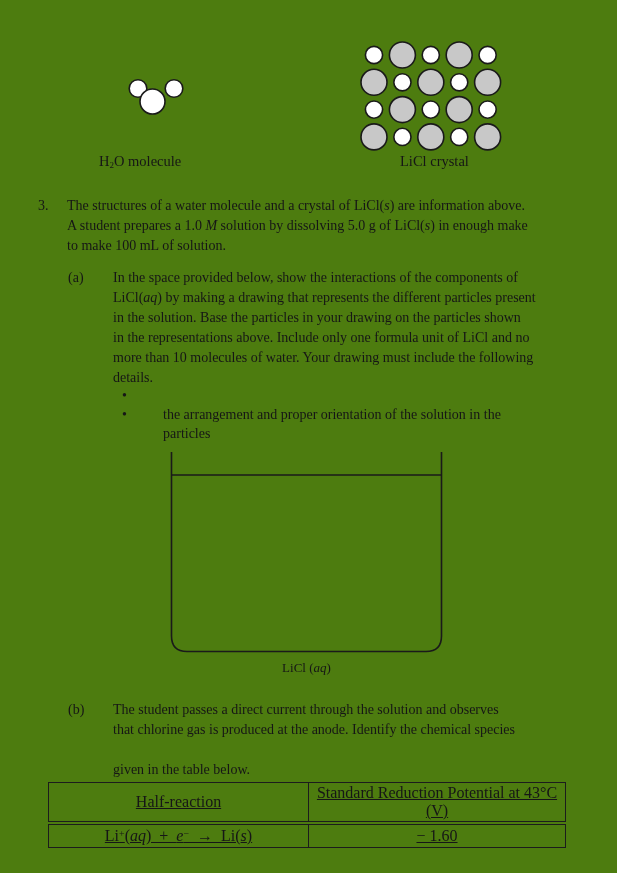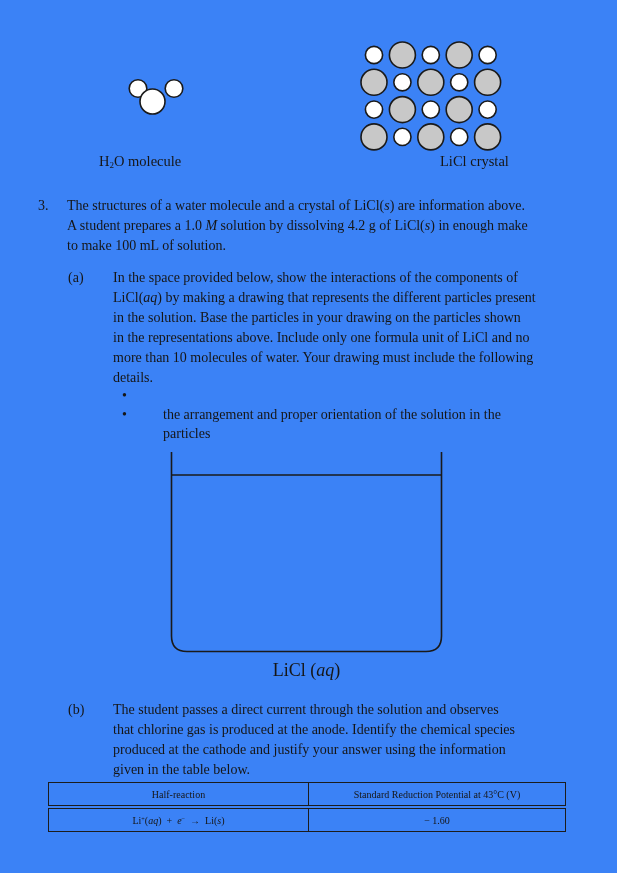--- a/index.html
+++ b/index.html
@@ -1,40 +1,41 @@
 <!DOCTYPE html>
 <html><head>
 <meta charset="utf-8">
 <style>
   html,body{margin:0;padding:0;background:#ffffff;}
   .page{
     position:relative;
     width:617px;height:873px;
-    background:#3b82f6;
+    background:#4d7c0f;
     color:#161616;
     font-family:"Liberation Serif","DejaVu Serif",serif;
     font-size:14px;
     overflow:hidden;
   }
   .abs{position:absolute;}
   .body-text{line-height:20px;}
   em{font-style:italic;}
   sub,sup{font-size:0.62em;line-height:0;position:relative;vertical-align:baseline;}
   sup{top:-0.45em;}
   sub{top:0.25em;}
   .fig-label{font-size:14.5px;white-space:nowrap;}
   .q-num{font-size:14px;}
   .bullet-row{display:flex;line-height:19px;}
   .bullet-marker{width:41px;flex:0 0 41px;}
-  .beaker-label{text-align:center;font-size:18px;}
+  .beaker-label{text-align:center;font-size:13px;}
   table.redox{
     border-collapse:collapse;
     width:517px;
-    font-size:10px;
+    font-size:16px;
     table-layout:fixed;
+    text-decoration:underline;
   }
   table.redox td{
     border:1.5px solid #1c1c1c;
     text-align:center;
     vertical-align:middle;
     height:20px;
     padding:1px 4px;
   }
   table.redox tr.hdr td{border-bottom:4px double #1c1c1c;}
   .prewrap{white-space:pre-wrap;}
@@ -71,24 +72,24 @@
         <circle cx="72.8" cy="71.6" r="8.6" fill="#ffffff" stroke="#1a1a1a" stroke-width="1.6"></circle>
         <circle cx="101.2" cy="71.6" r="13" fill="#c8c8c8" stroke="#1a1a1a" stroke-width="1.6"></circle>
         <circle cx="129.6" cy="71.6" r="8.6" fill="#ffffff" stroke="#1a1a1a" stroke-width="1.6"></circle>
         <circle cx="16" cy="98.9" r="13" fill="#c8c8c8" stroke="#1a1a1a" stroke-width="1.6"></circle>
         <circle cx="44.4" cy="98.9" r="8.6" fill="#ffffff" stroke="#1a1a1a" stroke-width="1.6"></circle>
         <circle cx="72.8" cy="98.9" r="13" fill="#c8c8c8" stroke="#1a1a1a" stroke-width="1.6"></circle>
         <circle cx="101.2" cy="98.9" r="8.6" fill="#ffffff" stroke="#1a1a1a" stroke-width="1.6"></circle>
         <circle cx="129.6" cy="98.9" r="13" fill="#c8c8c8" stroke="#1a1a1a" stroke-width="1.6"></circle>
       </svg>
   </div>
-  <div class="abs fig-label" style="left:400px;top:153px;margin-left:40px;"><span>LiCl crystal</span></div>
+  <div class="abs fig-label" style="left:400px;top:153px;"><span>LiCl crystal</span></div>
 
   <div class="abs q-num body-text" style="left:38px;top:196px;">3.</div>
-  <div class="abs body-text" style="left:67px;top:196px;width:522px;"><span>The structures of a water molecule and a crystal of LiCl(</span><em>s</em><span>) are information above.</span><br><span>A student prepares a 1.0 </span><em>M</em><span> solution by dissolving 4.2 g of LiCl(</span><em>s</em><span>) in enough make</span><br><span>to make 100 mL of solution.</span></div>
+  <div class="abs body-text" style="left:67px;top:196px;width:522px;"><span>The structures of a water molecule and a crystal of LiCl(</span><em>s</em><span>) are information above.</span><br><span>A student prepares a 1.0 </span><em>M</em><span> solution by dissolving 5.0 g of LiCl(</span><em>s</em><span>) in enough make</span><br><span>to make 100 mL of solution.</span></div>
 
   <div class="abs body-text" style="left:68px;top:268px;">(a)</div>
   <div class="abs body-text" style="left:113px;top:268px;width:478px;"><span>In the space provided below, show the interactions of the components of</span><br><span>LiCl(</span><em>aq</em><span>) by making a drawing that represents the different particles present</span><br><span>in the solution. Base the particles in your drawing on the particles shown</span><br><span>in the representations above. Include only one formula unit of LiCl and no</span><br><span>more than 10 molecules of water. Your drawing must include the following</span><br><span>details.</span></div>
 
   <div class="abs" style="left:122px;top:386px;width:440px;">
     <div class="bullet-row">
       <div class="bullet-marker">•</div>
     </div>
     <div class="bullet-row">
       <div class="bullet-marker">•</div>
@@ -98,21 +99,21 @@
 
   <div class="abs" style="left:170px;top:452px;">
     <svg width="273" height="202" viewBox="0 0 273 202">
       <path d="M 1.5 0 L 1.5 184 Q 1.5 199.5 17 199.5 L 256 199.5 Q 271.5 199.5 271.5 184 L 271.5 0" fill="none" stroke="#1a1a1a" stroke-width="1.6"></path>
       <line x1="1.5" y1="23" x2="271.5" y2="23" stroke="#1a1a1a" stroke-width="1.6"></line>
     </svg>
   </div>
   <div class="abs beaker-label" style="left:170px;top:660px;width:273px;"><span>LiCl (</span><em>aq</em><span>)</span></div>
 
   <div class="abs body-text" style="left:68px;top:700px;">(b)</div>
-  <div class="abs body-text" style="left:113px;top:700px;width:478px;"><span>The student passes a direct current through the solution and observes</span><br><span>that chlorine gas is produced at the anode. Identify the chemical species</span><br><span>produced at the cathode and justify your answer using the information</span><br><span>given in the table below.</span></div>
+  <div class="abs body-text" style="left:113px;top:700px;width:478px;"><span>The student passes a direct current through the solution and observes</span><br><span>that chlorine gas is produced at the anode. Identify the chemical species</span><br><br><span>given in the table below.</span></div>
 
   <div class="abs" style="left:48px;top:782px;">
     <table class="redox">
       <colgroup>
           <col style="width:260px">
           <col style="width:257px">
         </colgroup>
       <tbody>
           <tr class="hdr">
         <td>Half-reaction</td>

